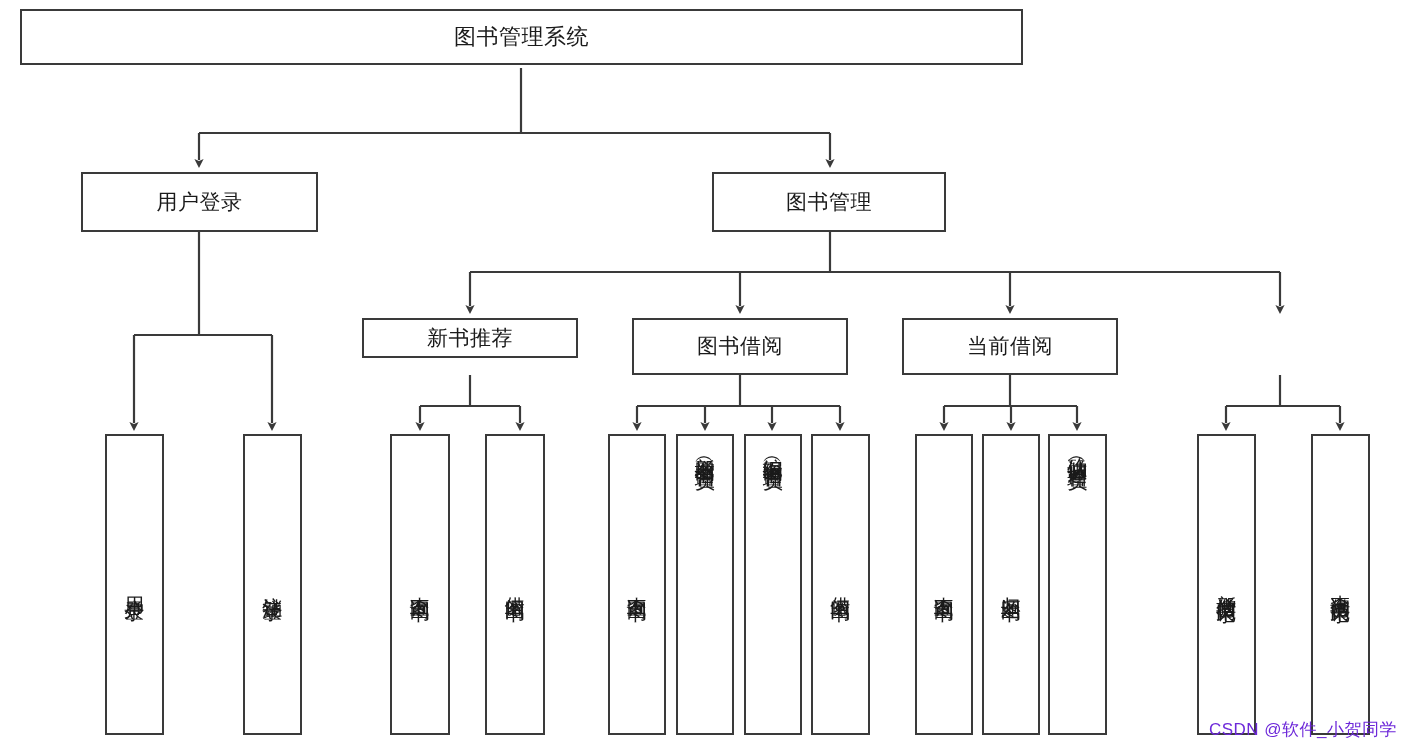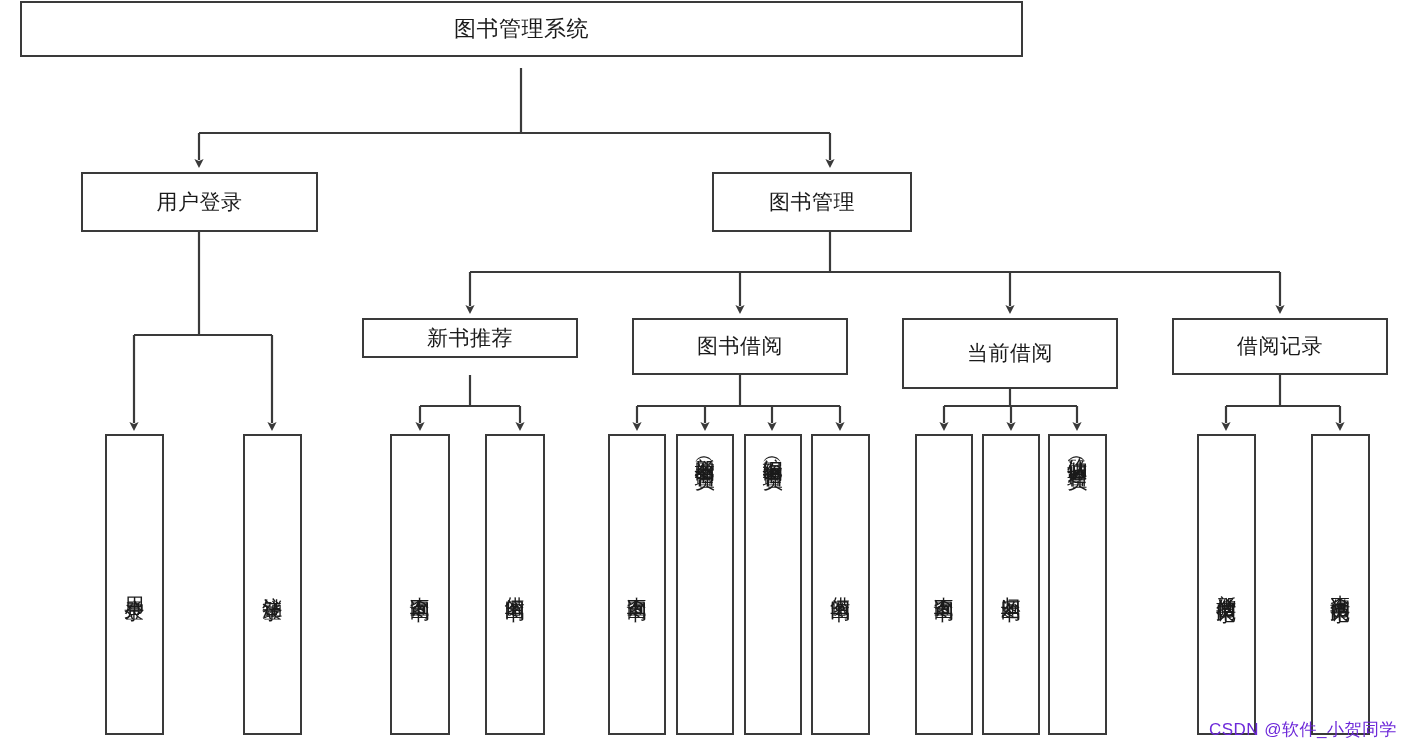--- a/index.html
+++ b/index.html
@@ -124,42 +124,39 @@
       <path d="M1011,406 L1011,423" marker-end="url(#arrow)"></path>
       <path d="M1077,406 L1077,423" marker-end="url(#arrow)"></path>
 
       <path d="M1280,375 L1280,406"></path>
       <path d="M1226,406 L1340,406"></path>
       <path d="M1226,406 L1226,423" marker-end="url(#arrow)"></path>
       <path d="M1340,406 L1340,423" marker-end="url(#arrow)"></path>
     </g>
   </svg>
 
-  <div class="node root horizontal" style="left:20px; top:1px; width:1003px; height:56px;">
+  <div class="node root horizontal" style="left:20px; top:9px; width:1003px; height:56px;">
     <span class="node-label">图书管理系统</span>
   </div>
 
   <div class="node horizontal" style="left:81px; top:172px; width:237px; height:60px;">
     <span class="node-label">用户登录</span>
   </div>
-  <div class="node horizontal" style="left:712px; top:172px; width:200px; height:60px;">
+  <div class="node horizontal" style="left:712px; top:172px; width:234px; height:60px;">
     <span class="node-label">图书管理</span>
   </div>
 
   <div class="node horizontal" style="left:362px; top:318px; width:216px; height:40px;">
     <span class="node-label">新书推荐</span>
   </div>
   <div class="node horizontal" style="left:632px; top:318px; width:216px; height:57px;align-items:center;">
     <span class="node-label">图书借阅</span>
   </div>
-  <div class="node horizontal" style="left:902px; top:318px; width:216px; height:71px;">
+  <div class="node horizontal" style="left:902px; top:318px; width:216px; height:57px;">
     <span class="node-label">当前借阅</span>
-  </div>
-  <div class="node horizontal" style="left:1172px; top:318px; width:216px; height:57px;">
-    <span class="node-label">借阅记录</span>
   </div>
 
   <div class="node vertical centered" style="left:105px; top:434px; width:59px; height:301px;">
     <span class="node-label">用户登录</span>
   </div>
   <div class="node vertical centered" style="left:243px; top:434px; width:59px; height:301px;">
     <span class="node-label">注销登录</span>
   </div>
 
   <div class="node vertical centered" style="left:390px; top:434px; width:60px; height:301px;">

